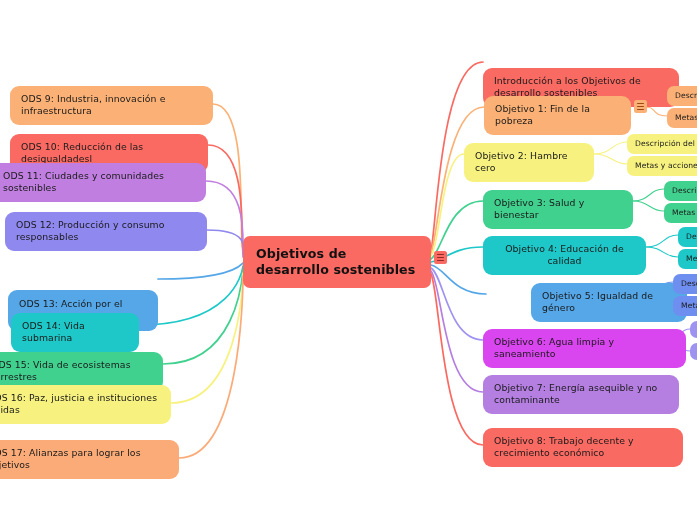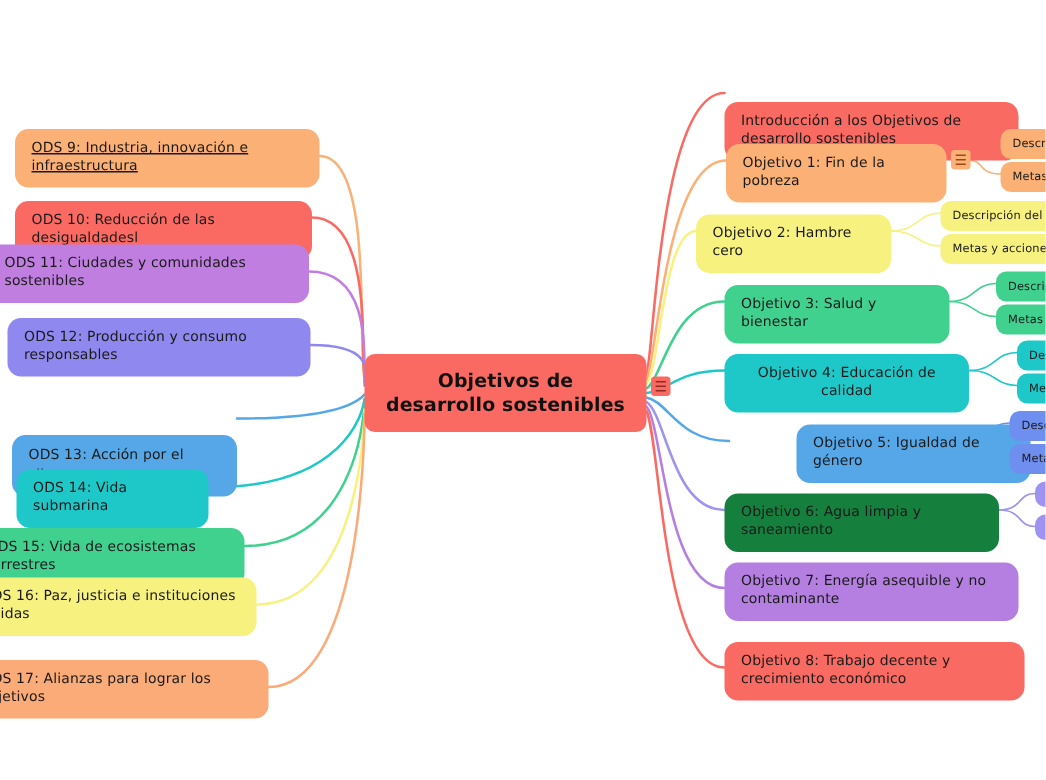--- a/index.html
+++ b/index.html
@@ -81,29 +81,29 @@
       <path d="M633,201 C650,201 649,189 664,189" stroke="#41d18f" fill="none" stroke-width="1.1" stroke-linecap="round"></path>
       <path d="M633,201 C650,201 649,211 664,211" stroke="#41d18f" fill="none" stroke-width="1.1" stroke-linecap="round"></path>
       <path d="M646,247 C664,247 663,235 678,235" stroke="#1ec8c8" fill="none" stroke-width="1.1" stroke-linecap="round"></path>
       <path d="M646,247 C664,247 663,257 678,257" stroke="#1ec8c8" fill="none" stroke-width="1.1" stroke-linecap="round"></path>
       <path d="M642,294 C659,294 658,282 673,282" stroke="#6f8ff0" fill="none" stroke-width="1.1" stroke-linecap="round"></path>
       <path d="M642,294 C659,294 658,304 673,304" stroke="#6f8ff0" fill="none" stroke-width="1.1" stroke-linecap="round"></path>
       <path d="M666,340 C682,340 678,329 690,329" stroke="#9f93f2" fill="none" stroke-width="1.1" stroke-linecap="round"></path>
       <path d="M666,340 C682,340 678,351 690,351" stroke="#9f93f2" fill="none" stroke-width="1.1" stroke-linecap="round"></path>
     </svg>
   <div id="nodes">
-      <div class="node center" style="left: 243px; top: 236px; width: 188px; min-height: 45px; background: rgb(250, 106, 98); color: rgb(17, 17, 17); text-align: center;">
+      <div class="node center" style="left: 243px; top: 236px; width: 188px; min-height: 45px; background: rgb(250, 106, 98); color: rgb(17, 17, 17);">
         <span>Objetivos de desarrollo sostenibles</span>
       </div>
       <div class="badge" style="left: 434px; top: 251px; background: rgb(250, 106, 98);">
         <i style="background: rgb(143, 43, 36);"></i>
         <i style="background: rgb(143, 43, 36);"></i>
         <i style="background: rgb(143, 43, 36);"></i>
       </div>
-      <div class="node" style="left: 10px; top: 86px; width: 203px; min-height: 35px; background: rgb(251, 177, 117); text-decoration: underline;">
+      <div class="node" style="left: 10px; top: 86px; width: 203px; min-height: 35px; background: rgb(251, 177, 117);">
         <span>ODS 9: Industria, innovación e infraestructura</span>
       </div>
       <div class="node" style="left: 10px; top: 134px; width: 198px; min-height: 21px; background: rgb(250, 106, 98);">
         <span>ODS 10: Reducción de las desigualdadesl</span>
       </div>
       <div class="node" style="left: -8px; top: 163px; width: 214px; min-height: 36px; background: rgb(192, 127, 224); justify-content: flex-start;">
         <span>ODS 11: Ciudades y comunidades sostenibles</span>
       </div>
       <div class="node" style="left: 5px; top: 212px; width: 202px; min-height: 36px; background: rgb(143, 136, 238);">
         <span>ODS 12: Producción y consumo responsables</span>
@@ -169,21 +169,21 @@
       </div>
       <div class="node" style="left: 486px; top: 283px; width: 156px; min-height: 22px; background: rgb(85, 167, 232); margin-left: 45px;">
         <span>Objetivo 5: Igualdad de género</span>
       </div>
       <div class="node sub" style="left: 673px; top: 274px; width: 96px; min-height: 17px; background: rgb(111, 143, 240);">
         <span>Descripción del objetivo</span>
       </div>
       <div class="node sub" style="left: 673px; top: 296px; width: 96px; min-height: 17px; background: rgb(111, 143, 240);">
         <span>Metas y acciones</span>
       </div>
-      <div class="node" style="left: 483px; top: 329px; width: 183px; min-height: 22px; background: #15803d;">
+      <div class="node" style="left: 483px; top: 329px; width: 203px; min-height: 22px; background: #d946ef;">
         <span>Objetivo 6: Agua limpia y saneamiento</span>
       </div>
       <div class="node sub" style="left: 690px; top: 321px; width: 40px; min-height: 17px; background: rgb(159, 147, 242);">
         <span></span>
       </div>
       <div class="node sub" style="left: 690px; top: 343px; width: 40px; min-height: 17px; background: rgb(159, 147, 242);">
         <span></span>
       </div>
       <div class="node" style="left: 483px; top: 375px; width: 196px; min-height: 35px; background: rgb(181, 127, 226);">
         <span>Objetivo 7: Energía asequible y no contaminante</span>

